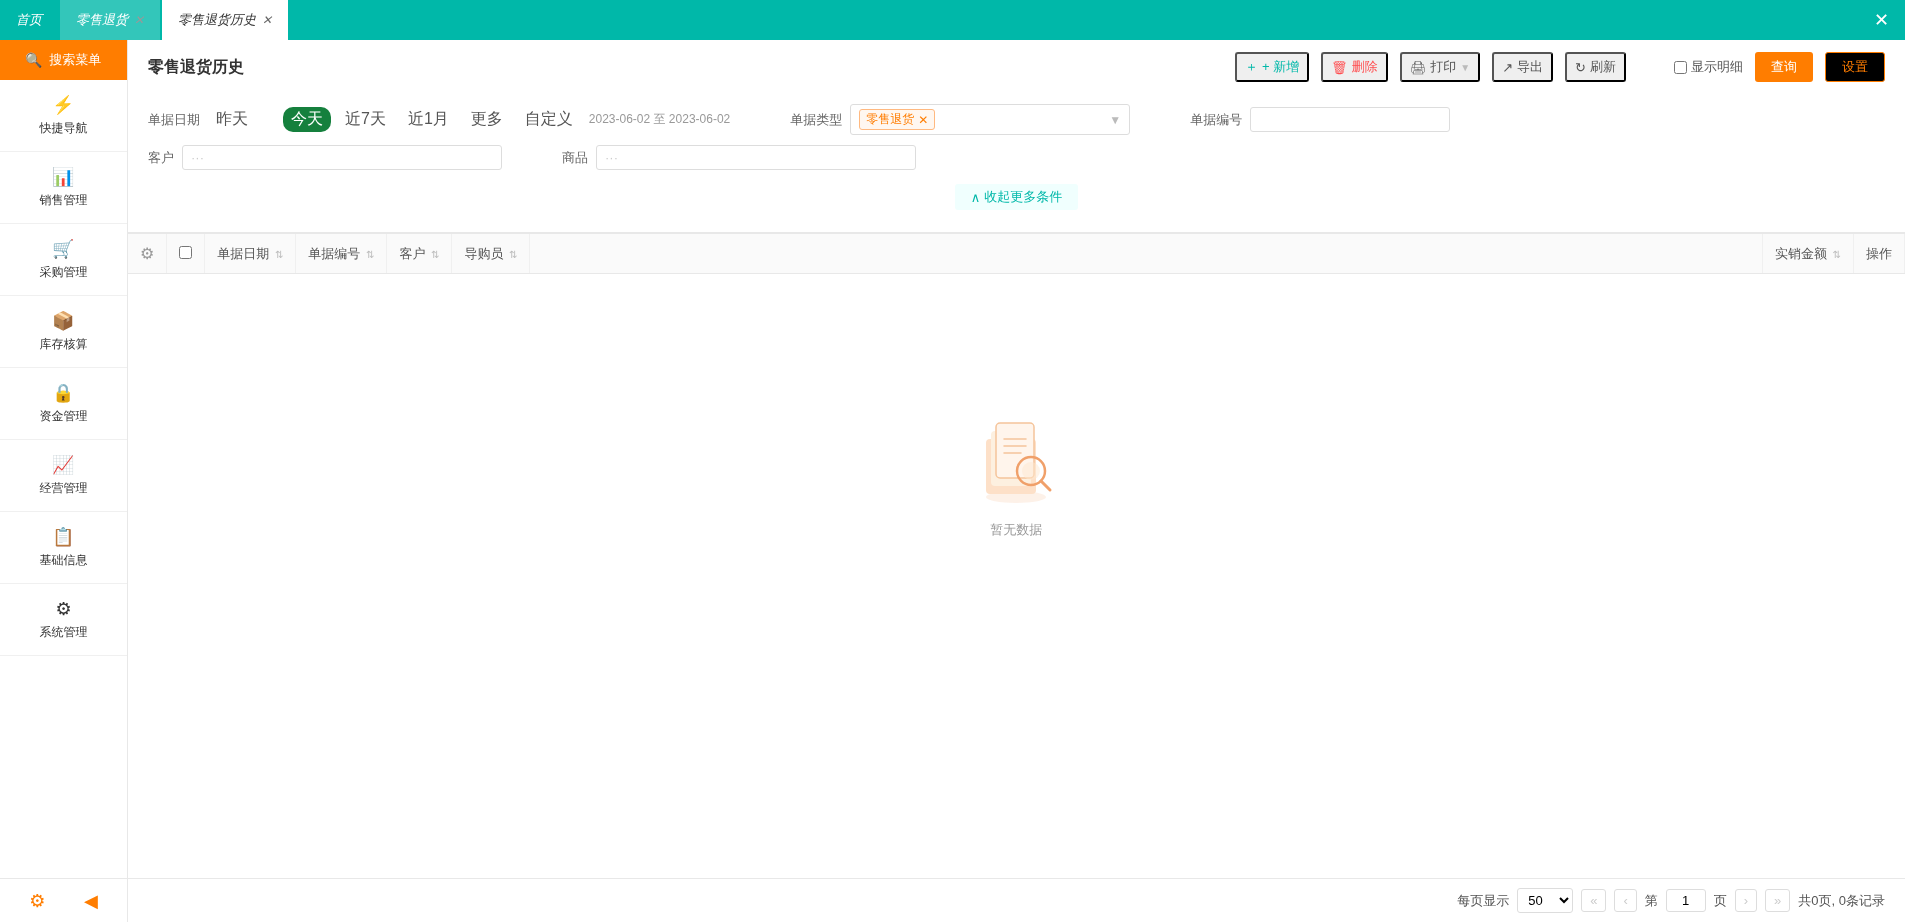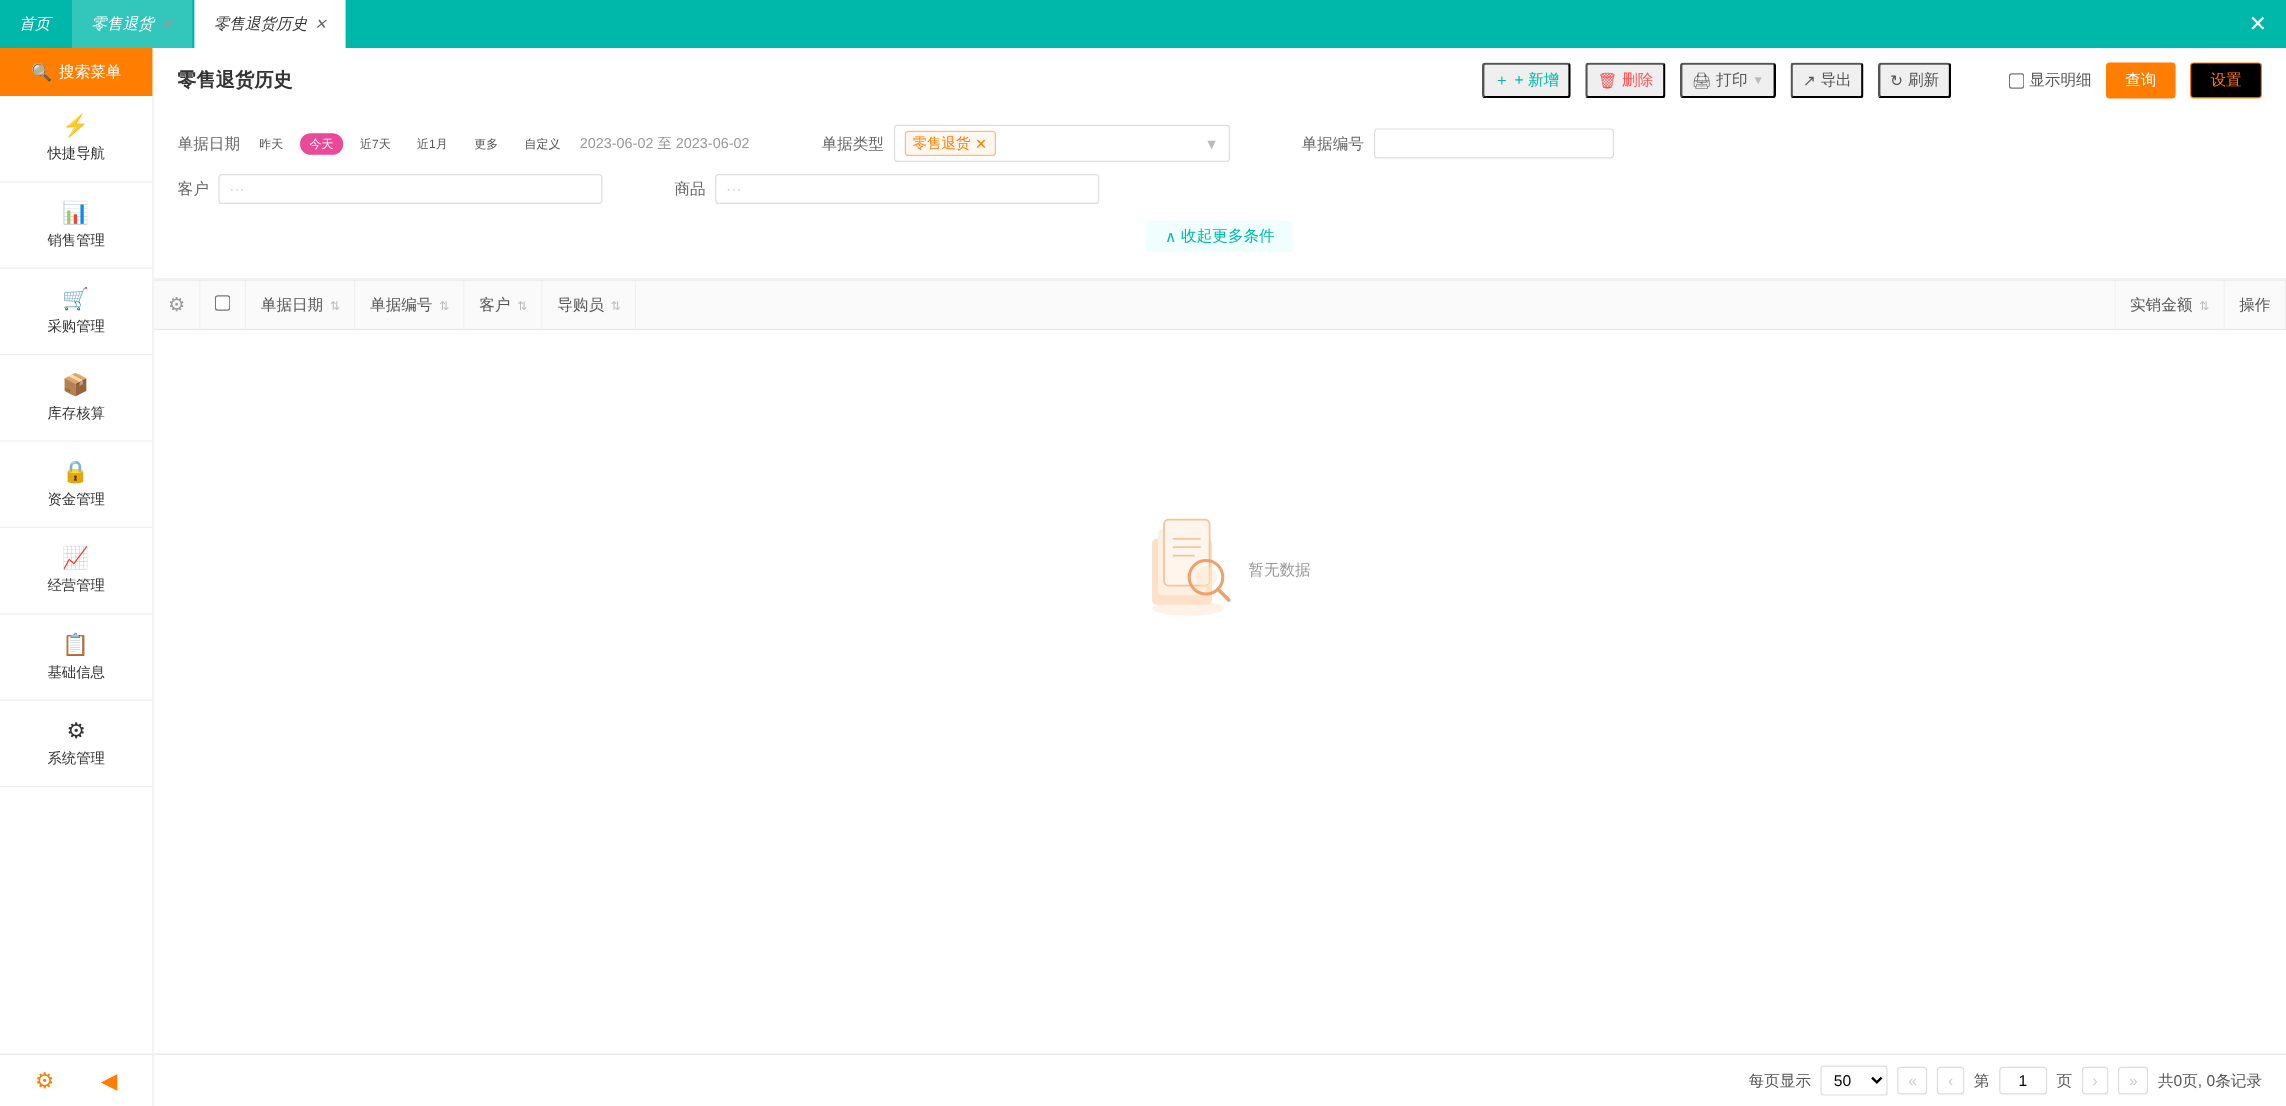--- a/index.html
+++ b/index.html
@@ -215,26 +215,27 @@
       display: flex;
       align-items: center;
       gap: 6px;
       font-size: 13px;
     }
     .date-quick-btn {
       padding: 2px 8px;
       border-radius: 3px;
       cursor: pointer;
       color: #555;
-      font-size: 10px;
+      font-size: 16px;
     }
     .date-quick-btn.active {
-      background: #ec4899;
+      background: #15803d;
       color: #fff;
       border-radius: 10px;
+      margin-left: 21px;
     }
     .date-range {
       color: #999;
       font-size: 12px;
     }
     .filter-input {
       border: 1px solid #ddd;
       border-radius: 3px;
       padding: 4px 8px;
       font-size: 13px;
@@ -316,21 +317,21 @@
       text-align: center;
     }
     .th-checkbox {
       width: 40px;
       text-align: center;
     }
 
     
     .empty-state {
       display: flex;
-      flex-direction: row;
+      flex-direction: column;
       align-items: center;
       justify-content: center;
       height: 400px;
       color: #999;
       font-size: 13px;
     }
     .empty-icon {
       width: 100px;
       height: 100px;
       margin-bottom: 12px;

